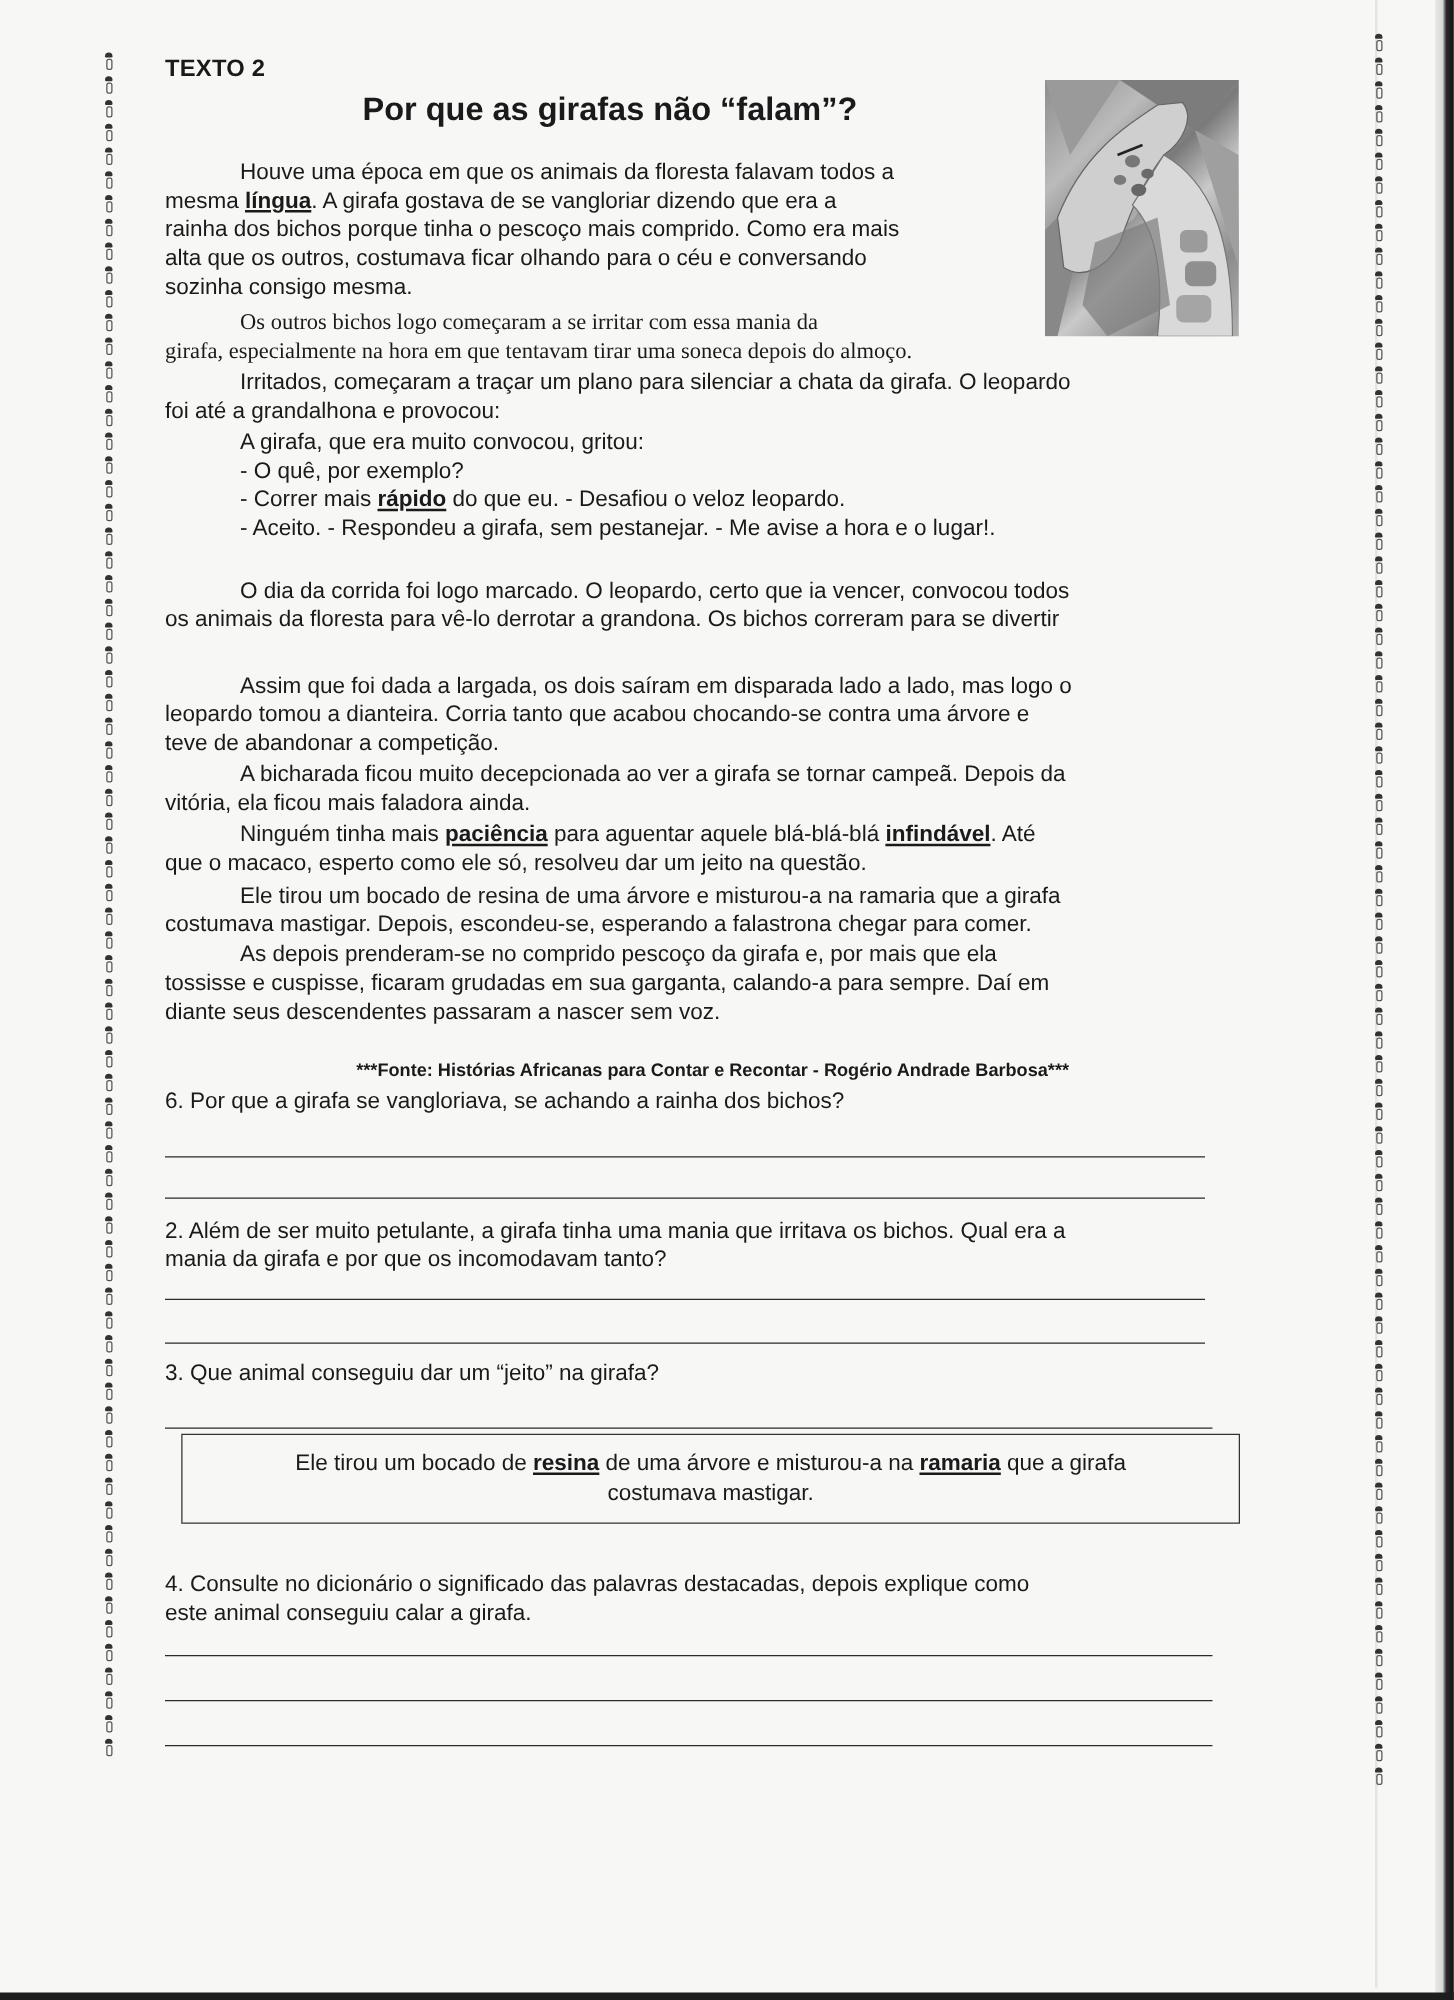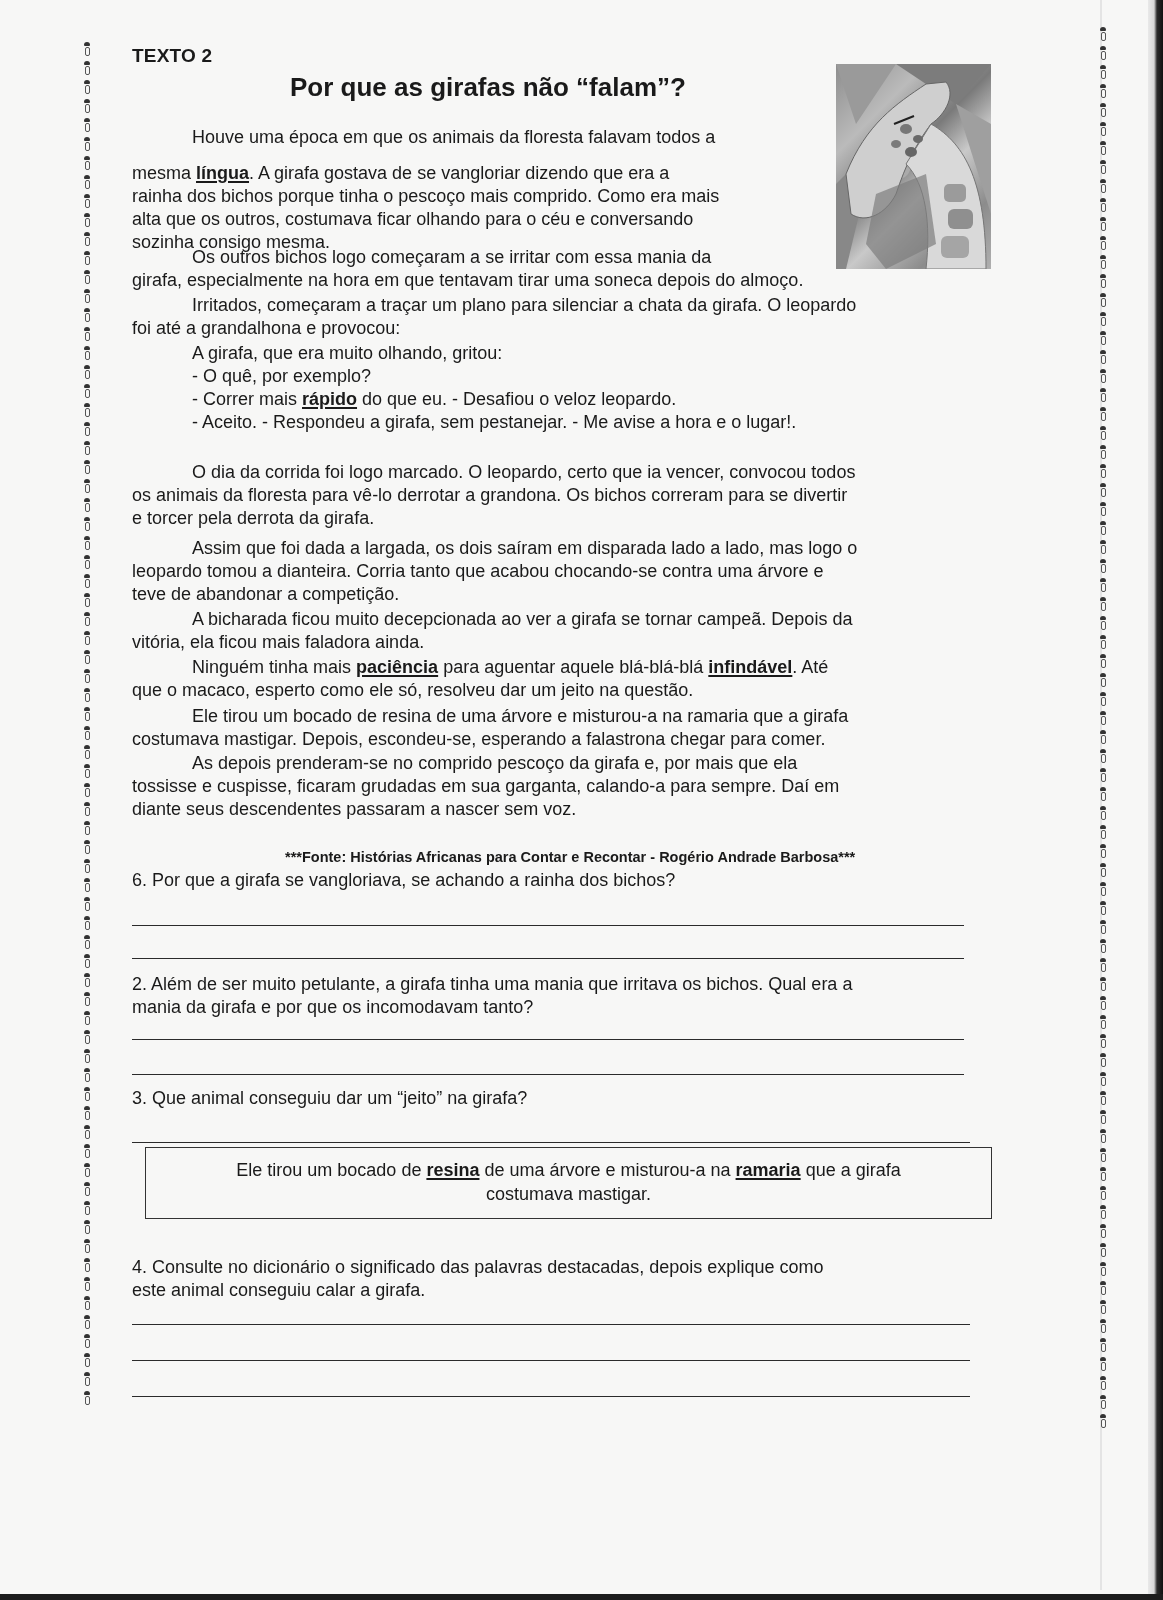--- a/index.html
+++ b/index.html
@@ -52,21 +52,21 @@
         radial-gradient(circle at 60% 42%, #8a8a8a 0 8px, transparent 9px),
         linear-gradient(135deg, #8d8d8d 0%, #bbb 25%, #7a7a7a 45%, #c9c9c9 60%, #8c8c8c 80%, #b0b0b0 100%);
       overflow: hidden;
     }
     .illustration svg { width: 100%; height: 100%; display: block; }
 
     .para {
       position: absolute; font-size: 18px; line-height: 23px; text-align: justify;
     }
     .para .line { display: block; white-space: nowrap; }
-    .justify-line { display: flex; justify-content: space-between; white-space: nowrap; margin-top: 13px; }
+    .justify-line { display: flex; justify-content: space-between; white-space: nowrap; }
     .u { font-weight: bold; text-decoration: underline; text-decoration-thickness: 2px; text-underline-offset: 2px; text-align: right; }
     .source {
       position: absolute; left: 285px; top: 849px; font-size: 14.5px; font-weight: bold;
     }
     .question {
       position: absolute; left: 132px; font-size: 18px; line-height: 23px;
     }
     .answer-line {
       position: absolute; height: 0; border-top: 1.6px solid #2b2b2b;
     }
@@ -262,41 +262,40 @@
       <span>Houve uma época em que os animais da floresta falavam todos a</span>
     </span>
   <span class="justify-line">
     <span><span>mesma </span><span class="u">língua</span><span>. A girafa gostava de se vangloriar dizendo que era a</span></span>
   </span>
   <span class="line">rainha dos bichos porque tinha o pescoço mais comprido. Como era mais</span>
   <span class="line">alta que os outros, costumava ficar olhando para o céu e conversando</span>
   <span class="line">sozinha consigo mesma.</span>
 </div>
 
-<div class="para" style="left:132px; top:246px; width:840px;">
+<div class="para" style="left:132px; top:246px; width:840px;font-family:Liberation Serif, serif;">
   <span class="line" style="padding-left:60px;">Os outros bichos logo começaram a se irritar com essa mania da</span>
   <span class="line">girafa, especialmente na hora em que tentavam tirar uma soneca depois do almoço.</span>
 </div>
 
 <div class="para" style="left:132px; top:294px; width:840px;">
   <span class="line" style="padding-left:60px;">Irritados, começaram a traçar um plano para silenciar a chata da girafa. O leopardo</span>
   <span class="line">foi até a grandalhona e provocou:</span>
 </div>
 
 <div class="para" style="left:192px; top:342px; width:780px;">
-  <span class="line">A girafa, que era muito olhando, gritou:</span>
+  <span class="line">A girafa, que era muito convocou, gritou:</span>
   <span class="line">- O quê, por exemplo?</span>
   <span class="line"><span>- Correr mais </span><span class="u">rápido</span><span> do que eu. - Desafiou o veloz leopardo.</span></span>
   <span class="line">- Aceito. - Respondeu a girafa, sem pestanejar. - Me avise a hora e o lugar!.</span>
 </div>
 
 <div class="para" style="left:132px; top:461px; width:840px;">
   <span class="line" style="padding-left:60px;">O dia da corrida foi logo marcado. O leopardo, certo que ia vencer, convocou todos</span>
   <span class="line">os animais da floresta para vê-lo derrotar a grandona. Os bichos correram para se divertir</span>
-  <span class="line">e torcer pela derrota da girafa.</span>
 </div>
 
 <div class="para" style="left:132px; top:537px; width:840px;">
   <span class="line" style="padding-left:60px;">Assim que foi dada a largada, os dois saíram em disparada lado a lado, mas logo o</span>
   <span class="line">leopardo tomou a dianteira. Corria tanto que acabou chocando-se contra uma árvore e</span>
   <span class="line">teve de abandonar a competição.</span>
 </div>
 
 <div class="para" style="left:132px; top:608px; width:840px;">
   <span class="line" style="padding-left:60px;">A bicharada ficou muito decepcionada ao ver a girafa se tornar campeã. Depois da</span>

